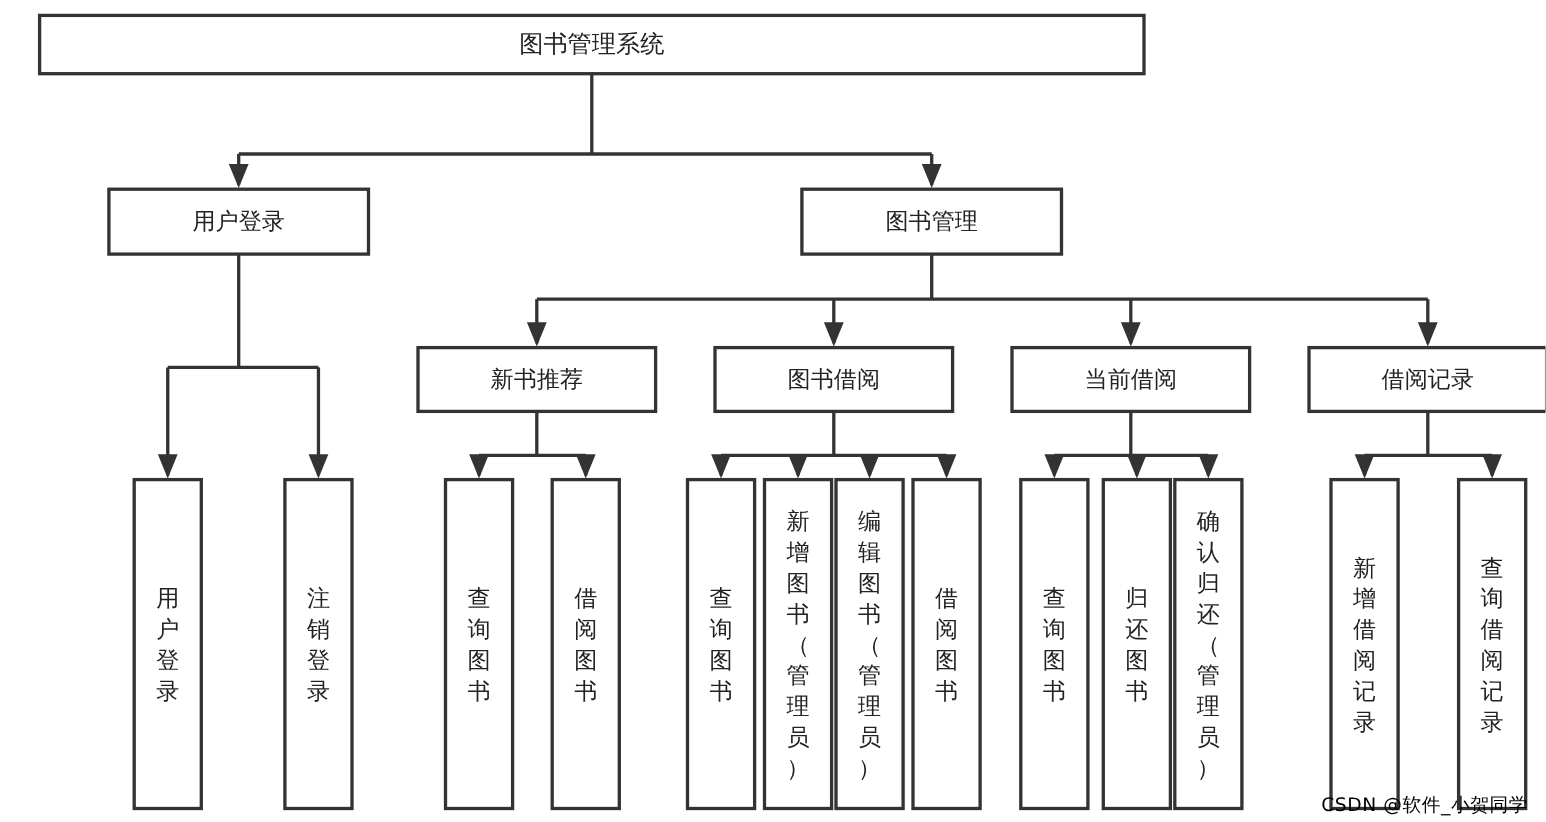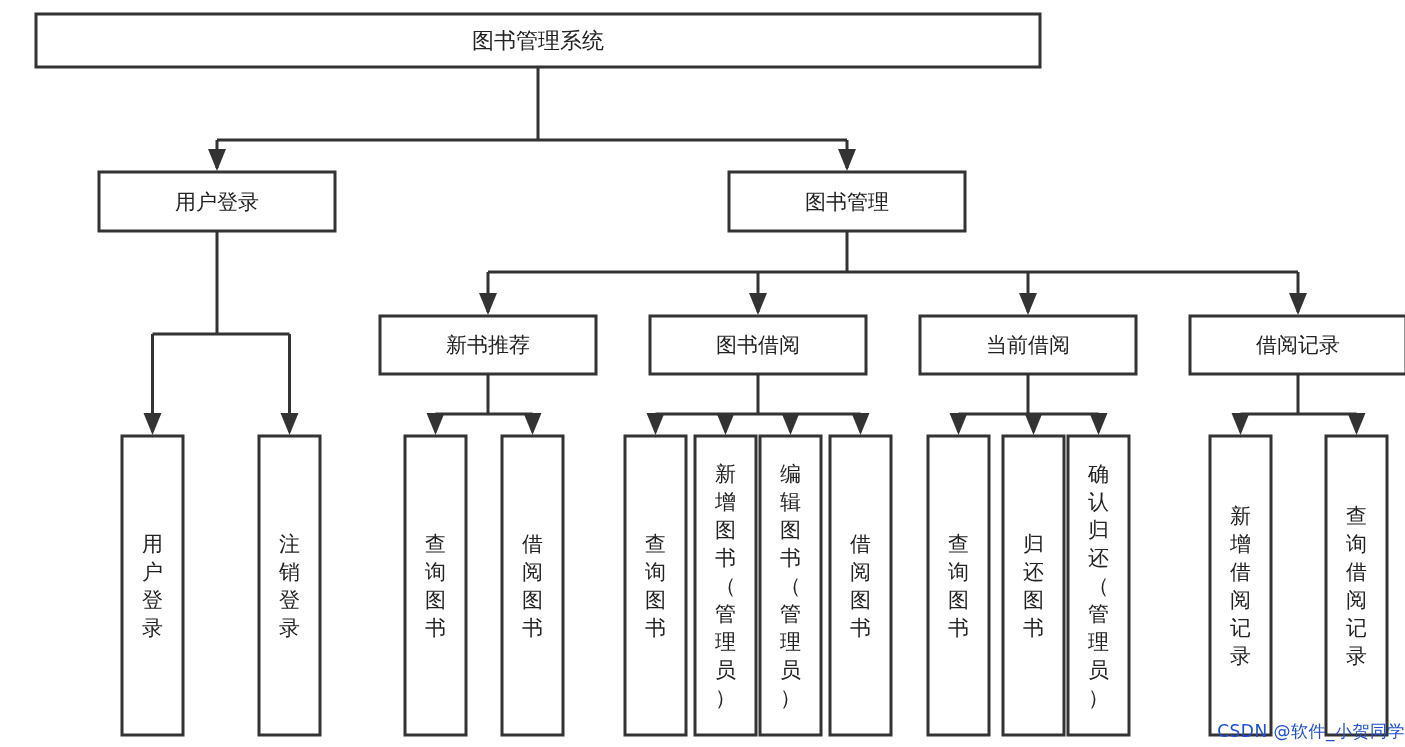--- a/index.html
+++ b/index.html
@@ -47,25 +47,25 @@
     stroke: #333333;
     stroke-width: 3;
     fill: none;
   }
   .arrow-head {
     fill: #333333;
     stroke: none;
   }
   .watermark {
     position: absolute;
-    right: 0;
+    right: 16px;
     bottom: 4px;
     font-family: "DejaVu Sans", "Liberation Sans", sans-serif;
     font-size: 17px;
-    color: #1d4ed8;
+    color: #000000;
     white-space: nowrap;
     letter-spacing: 0.5px;
   }
 </style>
 </head>
 <body>
 
 <div id="chart-root">
   <svg id="chart-svg" width="1405" height="747" viewBox="0 0 1405 747" xmlns="http://www.w3.org/2000/svg">
       <path d="M520 67 V140" class="edge"></path>

